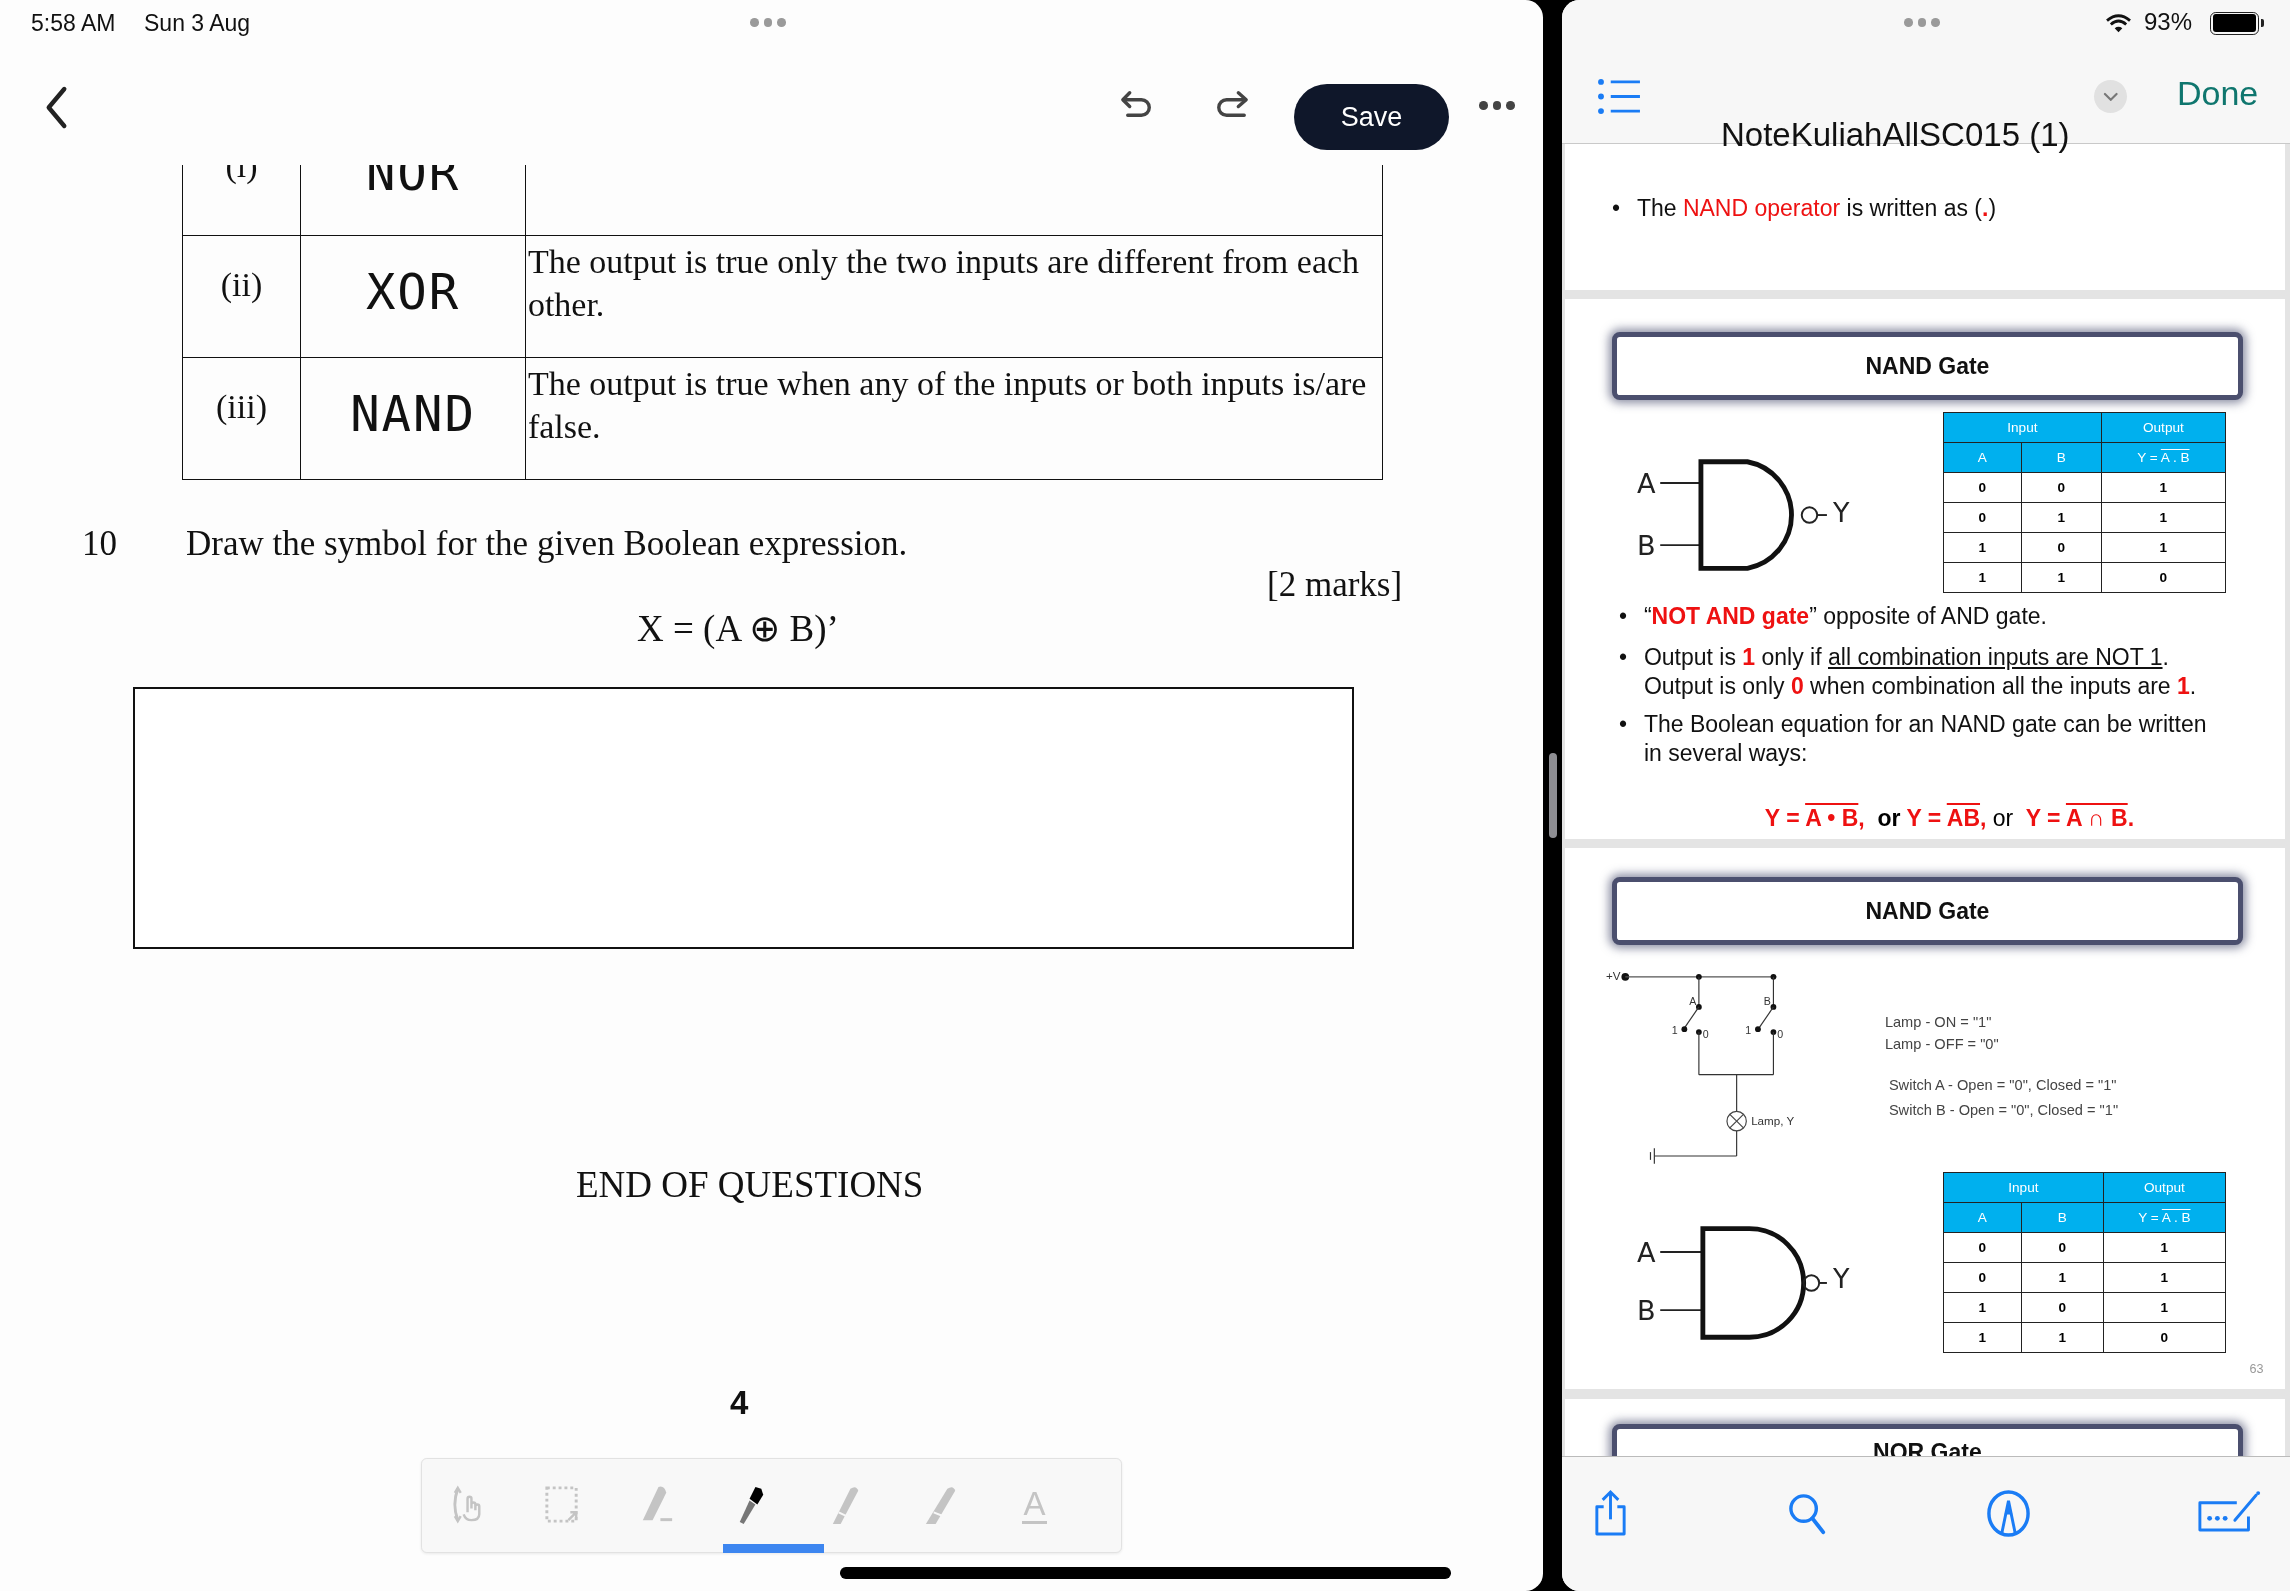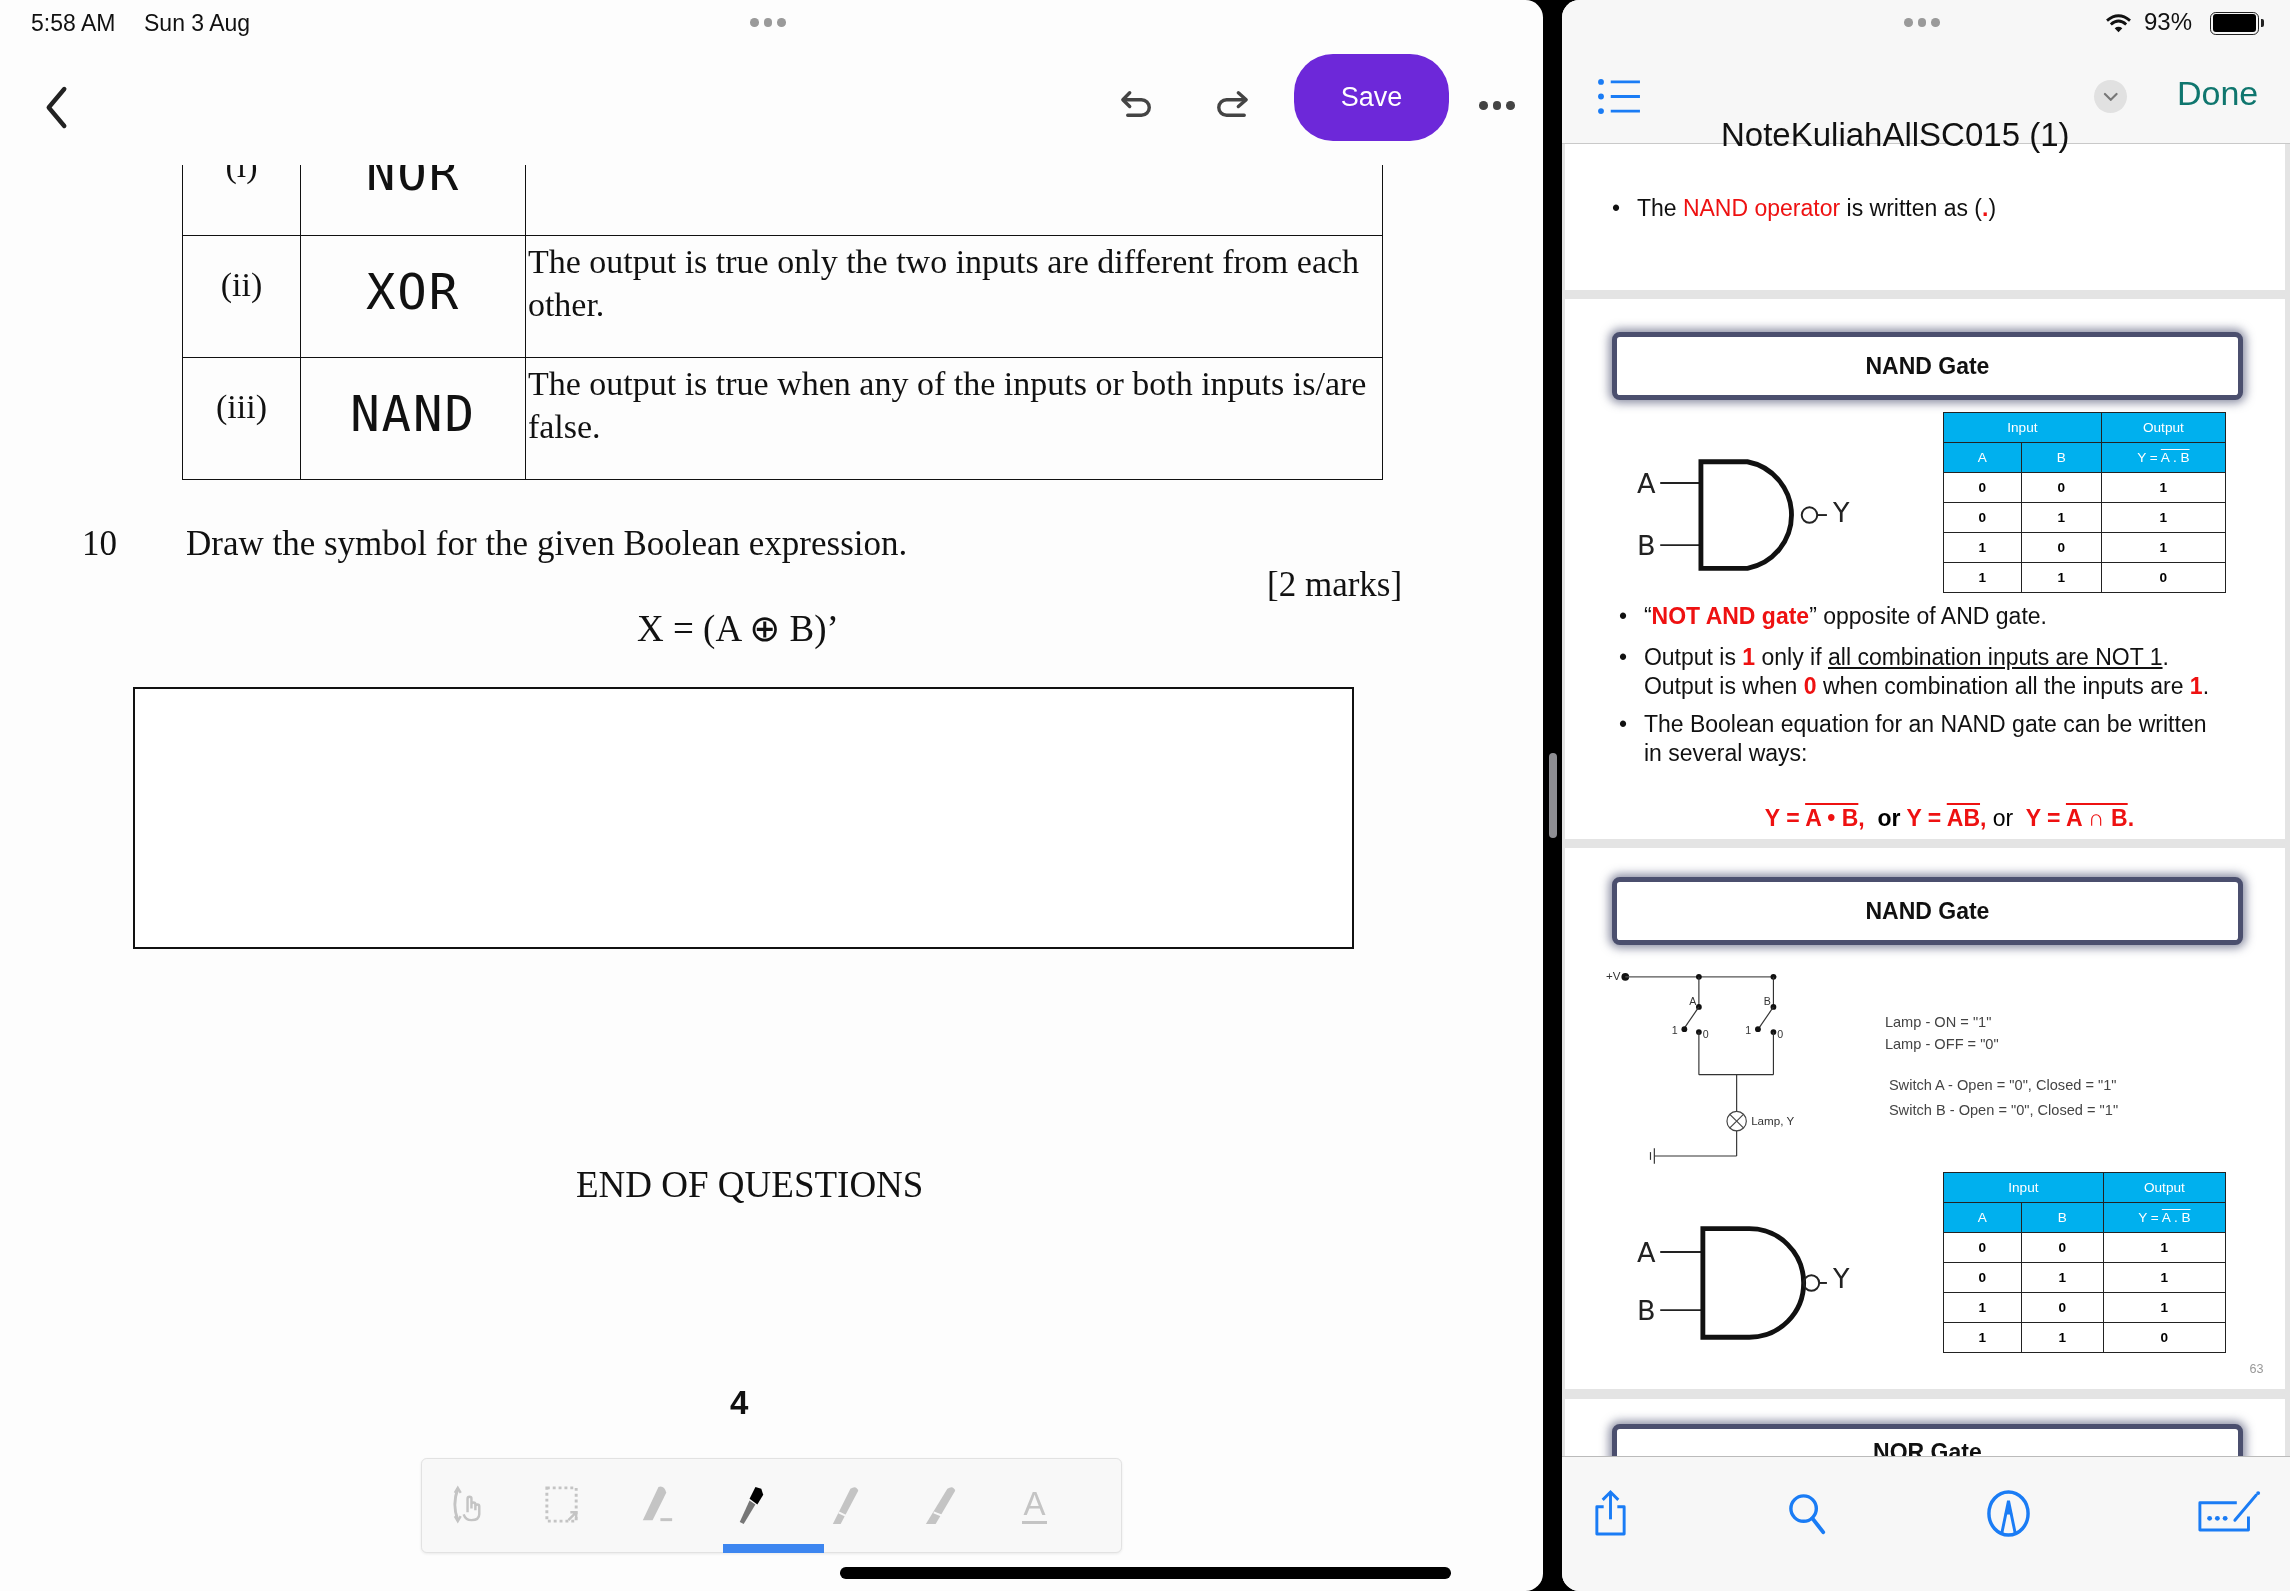--- a/index.html
+++ b/index.html
@@ -9,21 +9,21 @@
   
   .left-pane { position: absolute; left: 0; top: 0; width: 1543px; height: 1591px; background: #fdfdfd; overflow: hidden; border-top-right-radius: 17.5px; border-bottom-right-radius: 17.5px; }
   .status-time { position: absolute; left: 31px; top: 9.7px; font-size: 23px; color: #111; }
   .status-date { position: absolute; left: 144px; top: 9.7px; font-size: 23px; color: #111; }
   .multitask-dots { position: absolute; display: flex; gap: 4.9px; }
   .multitask-dots span { width: 8.7px; height: 8.7px; border-radius: 50%; background: #9a9a9a; display: block; }
   .left-header { position: absolute; left: 0; top: 58px; width: 1543px; height: 107px; background: #fdfdfd; z-index: 3; }
   .back-btn { position: absolute; left: 39px; top: 85px; width: 35px; height: 45px; z-index: 4; }
   .undo-btn { position: absolute; left: 1116px; top: 85px; width: 45px; height: 45px; z-index: 4; }
   .redo-btn { position: absolute; left: 1209px; top: 85px; width: 45px; height: 45px; z-index: 4; }
-  .save-btn { position: absolute; left: 1294px; top: 54px; width: 155px; height: 87px; border-radius: 39px; background: #6d28d9; color: #fff; font-size: 27px; display: flex; align-items: center; justify-content: center; z-index: 4; }
+  .save-btn { position: absolute; left: 1294px; top: 84px; width: 155px; height: 66px; border-radius: 39px; background: #0f172a; color: #fff; font-size: 27px; display: flex; align-items: center; justify-content: center; z-index: 4; }
   .more-btn { position: absolute; left: 1479px; top: 101px; display: flex; gap: 4.9px; z-index: 4; }
   .more-btn span { width: 8.7px; height: 8.7px; border-radius: 50%; background: #444; display: block; }
 
   .doc { position: absolute; left: 0; top: 0; width: 1543px; height: 1591px; font-family: "Liberation Serif", serif; color: #111; }
   .gate-table { position: absolute; left: 182px; top: 116px; width: 1201px; border-collapse: collapse; }
   .gate-table td { border: 1.9px solid #111; vertical-align: top; font-size: 34px; line-height: 43px; }
   .gate-table td.num { width: 118px; text-align: center; padding-top: 27px; }
   .gate-table td.hand { width: 225px; font-family: "DejaVu Sans Mono", monospace; font-size: 49px; text-align: center; padding-top: 35px; letter-spacing: 1.9px; }
   .gate-table td.desc { padding: 3.9px 1.9px; }
   .gate-table tr.r1 td { height: 119px; }
@@ -248,21 +248,21 @@
             <td>0</td>
           </tr>
     </tbody>
       </table>
 
     <div class="bullet" style="left:79px; top:303px;">
       <span>“</span><span class="red b">NOT AND gate</span><span>” opposite of AND gate.</span>
     </div>
     <div class="bullet" style="left:79px; top:344px; width:611px;">
       <span>Output is </span><span class="red b">1</span><span> only if </span><span class="u">all combination inputs are NOT 1</span><span>.</span><br>
-      <span>Output is when </span><span class="red b">0</span><span> when combination all the inputs are </span><span class="red b">1</span><span>.</span>
+      <span>Output is only </span><span class="red b">0</span><span> when combination all the inputs are </span><span class="red b">1</span><span>.</span>
     </div>
     <div class="bullet" style="left:79px; top:411px; width:611px;">
       <span>The Boolean equation for an NAND gate can be written</span><br>
       <span>in several ways:</span>
     </div>
     <div style="position:absolute; left:162px; top:479px; font-size:23px; font-weight:bold; white-space:pre;">
       <span class="red">Y = </span><span class="red ovl">A • B</span><span class="red">,</span>  <span>or</span> <span class="red">Y = </span><span class="red ovl">AB</span><span class="red">,</span> <span style="font-weight:normal">or</span>  <span class="red">Y = </span><span class="red ovl">A ∩ B</span><span class="red">.</span>
     </div>
   </div>
 

